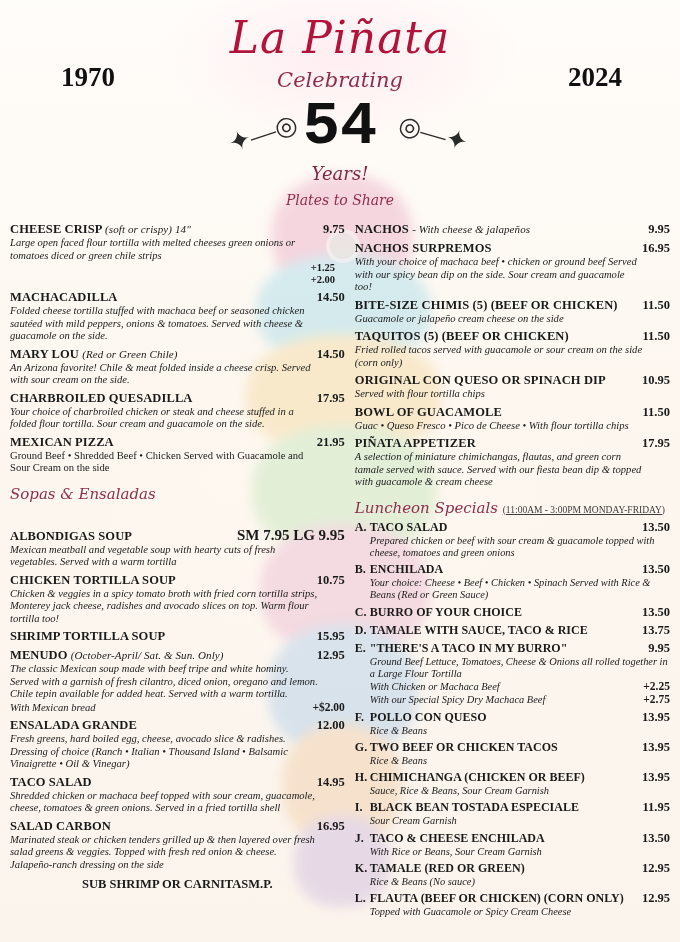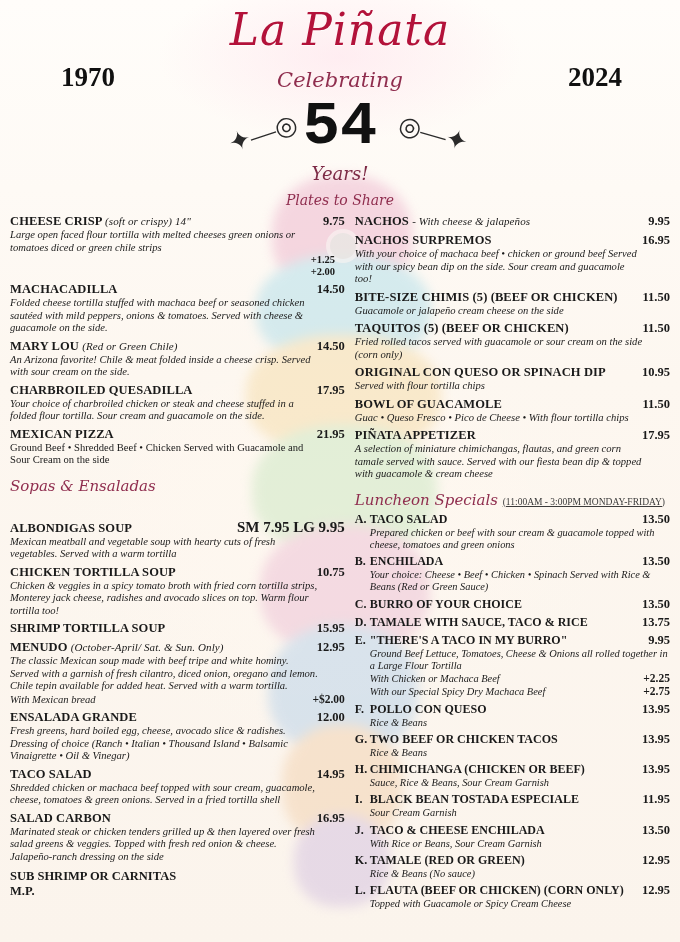--- a/index.html
+++ b/index.html
@@ -62,21 +62,21 @@
     background: #cfcfcf;
     box-shadow: 0 0 0 4px rgba(245,245,245,.7);
     opacity: .85;
   }
 
   
   .header {
     position: relative;
     z-index: 2;
     text-align: center;
-    padding-top: 4px;
+    padding-top: 12px;
     height: 210px;
   }
   .restaurant-title {
     font-family: "DejaVu Serif", serif;
     font-style: italic;
     font-size: 44px;
     color: #b3123a;
     letter-spacing: 1px;
     margin: 0;
     font-weight: normal;
@@ -247,21 +247,20 @@
     font-style: italic;
     line-height: 1.18;
   }
   .sub-shrimp {
     font-size: 12.5px;
     font-weight: bold;
     text-transform: uppercase;
     margin-top: 6px;
     display: flex;
     justify-content: center;
-    flex-direction: column;
   }
 </style>
 </head>
 <body>
 
 <div class="page">
 
   <div class="bg-art">
     <div class="bg-wash"></div>
     <div class="pinata">

